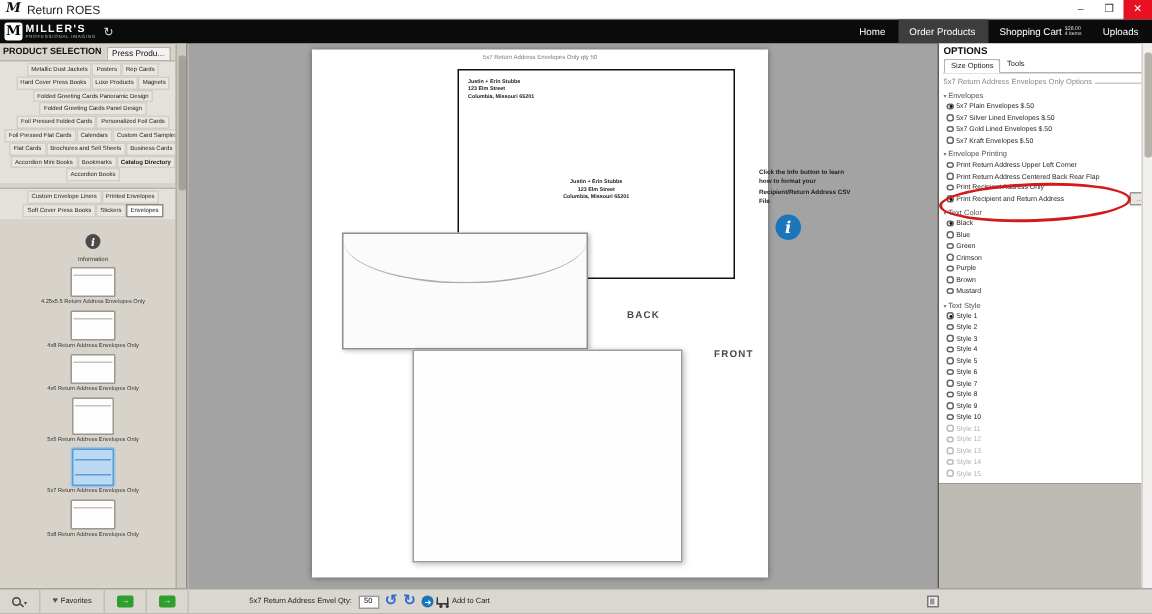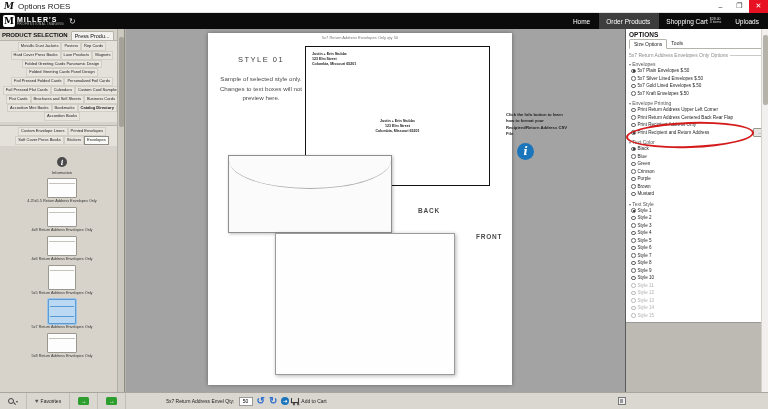--- a/index.html
+++ b/index.html
@@ -116,21 +116,21 @@
   .layout-ico { position:absolute; left:618px; width:8px; height:8px; border:1px solid #777; background:#eee; }
   .layout-ico::after{ content:''; position:absolute; inset:1px; border-left:3px solid #999;}
 </style>
 </head>
 <body>
 
 <div class="app">
 
   <div class="titlebar">
     <span class="mlogo">M</span>
-    <span class="ttl">Options ROES</span>
+    <span class="ttl">Return ROES</span>
     <div class="win-btns">
       <div class="win-btn">–</div>
       <div class="win-btn">❐</div>
       <div class="win-btn close">✕</div>
     </div>
   </div>
 
   <div class="appbar">
     <div class="brand">
       <div class="brand-box">M</div>
@@ -243,24 +243,20 @@
           </div>
         </div>
       <div class="sb-scroll">
           <div class="thumb"></div>
         </div>
     </div>
 
     <div class="canvas">
       <div class="page">
         <div class="doc-head">5x7 Return Address Envelopes Only  qty 50</div>
-        <div class="style-col">
-          <div class="style-title">STYLE 01</div>
-          <div class="sample-note">Sample of selected style only. Changes to text boxes will not preview here.</div>
-        </div>
         <div class="env-front-big">
           <div class="ret-addr">
             <div>Justin + Erin Stubbs</div>
             <div>123 Elm Street</div>
             <div>Columbia, Missouri 65201</div>
           </div>
           <div class="rcp-addr">
             <div>Justin + Erin Stubbs</div>
             <div>123 Elm Street</div>
             <div>Columbia, Missouri 65201</div>

